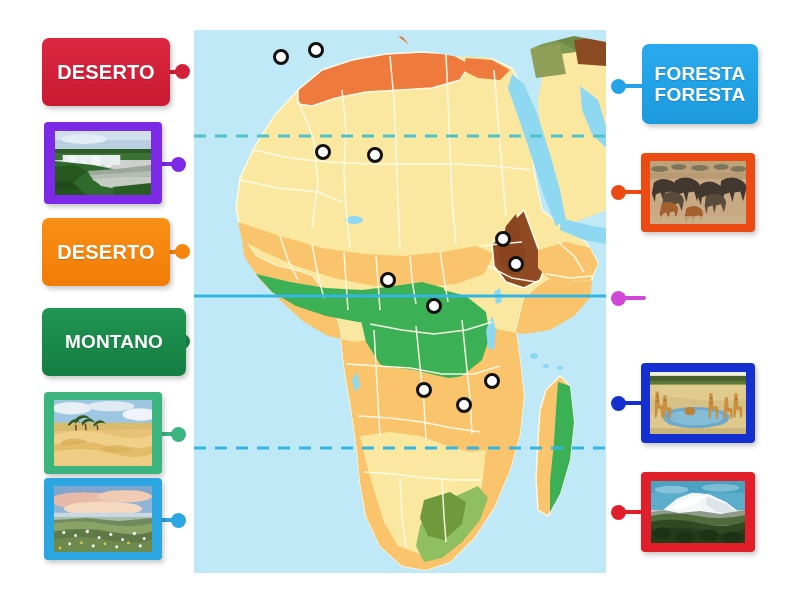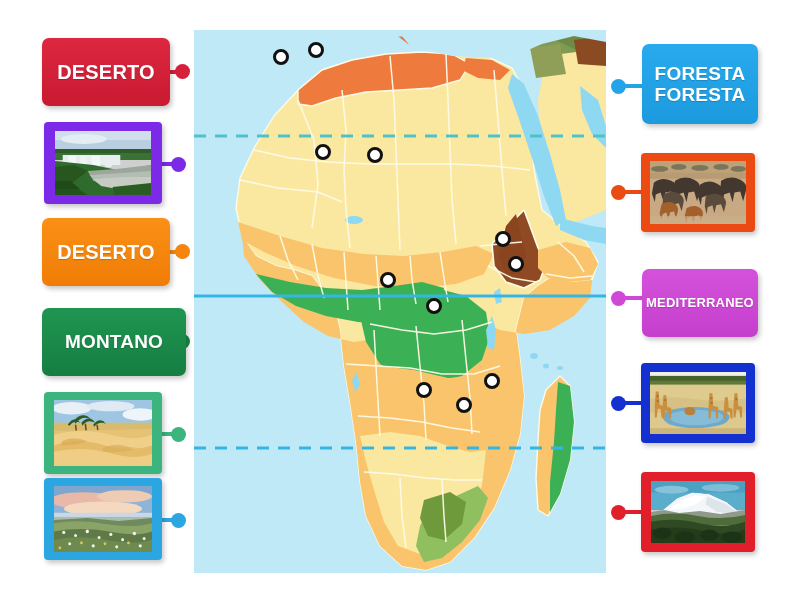--- a/index.html
+++ b/index.html
@@ -406,23 +406,20 @@
           <rect x="0" y="56" width="100" height="8" fill="#cbb089" opacity="0.7"></rect>
         </svg>
       </div>
     </div>
   </div>
 
   <div class="connector">
     <div class="conn-line" style="left:624px; top:296px; width:22px; background:#cf48d6;"></div>
     <div class="conn-dot" style="left:611px; top:291px; background:#cf48d6;"></div>
   </div>
-  <div class="card" style="left:642px; top:269px; width:116px; height:68px; background:linear-gradient(180deg,#d452db 0%,#c53fcd 100%);">
-    <span class="card-label lbl-sm">MEDITERRANEO</span>
-  </div>
 
   <div class="connector">
     <div class="conn-line" style="left:624px; top:401px; width:20px; background:#1530d1;"></div>
     <div class="conn-dot" style="left:611px; top:396px; background:#1530d1;"></div>
   </div>
   <div class="card" style="left:641px; top:363px; width:114px; height:80px; background:#1530d1; border-radius:4px;">
     <div class="pic-inner" style="left:9px; top:9px; right:9px; bottom:9px;">
       <div class="photo">
         <svg viewBox="0 0 100 64" preserveAspectRatio="none">
           <rect x="0" y="0" width="100" height="64" fill="#ddc98e"></rect>

